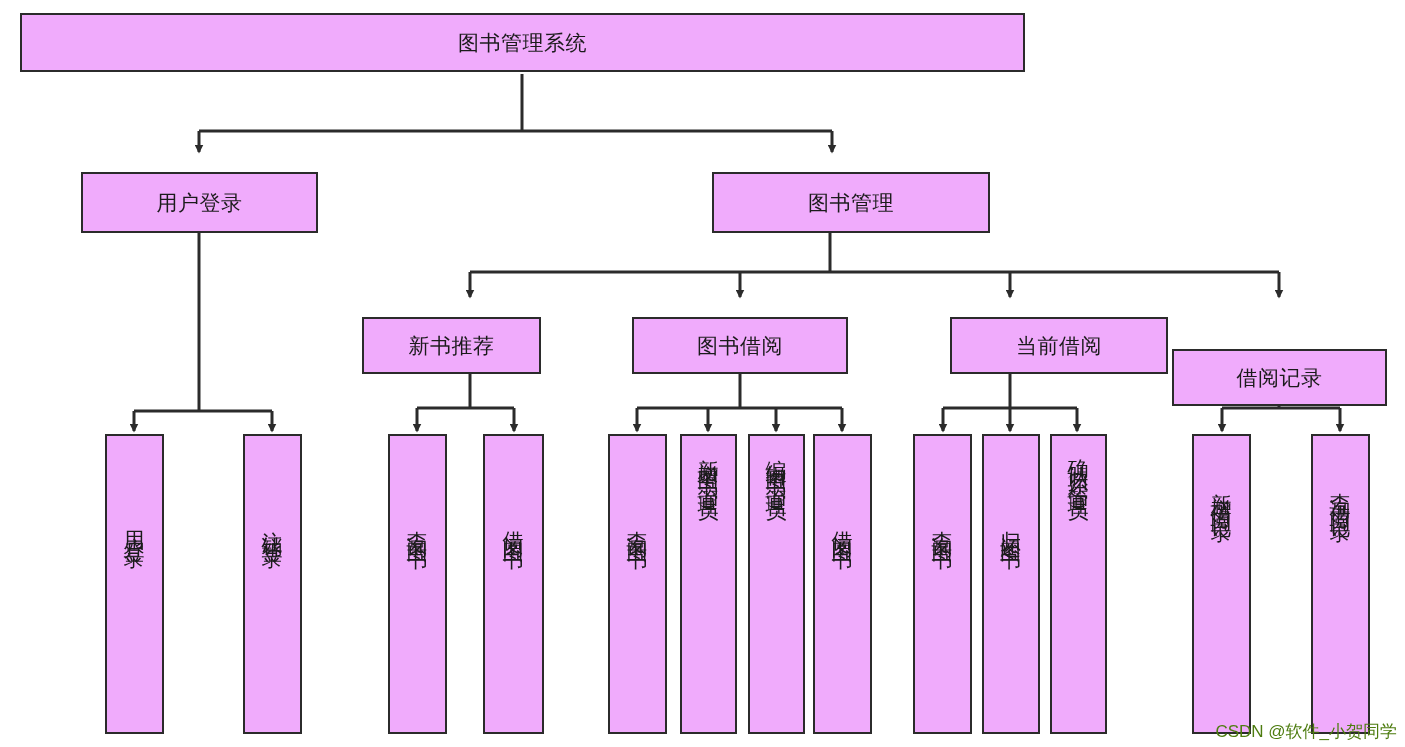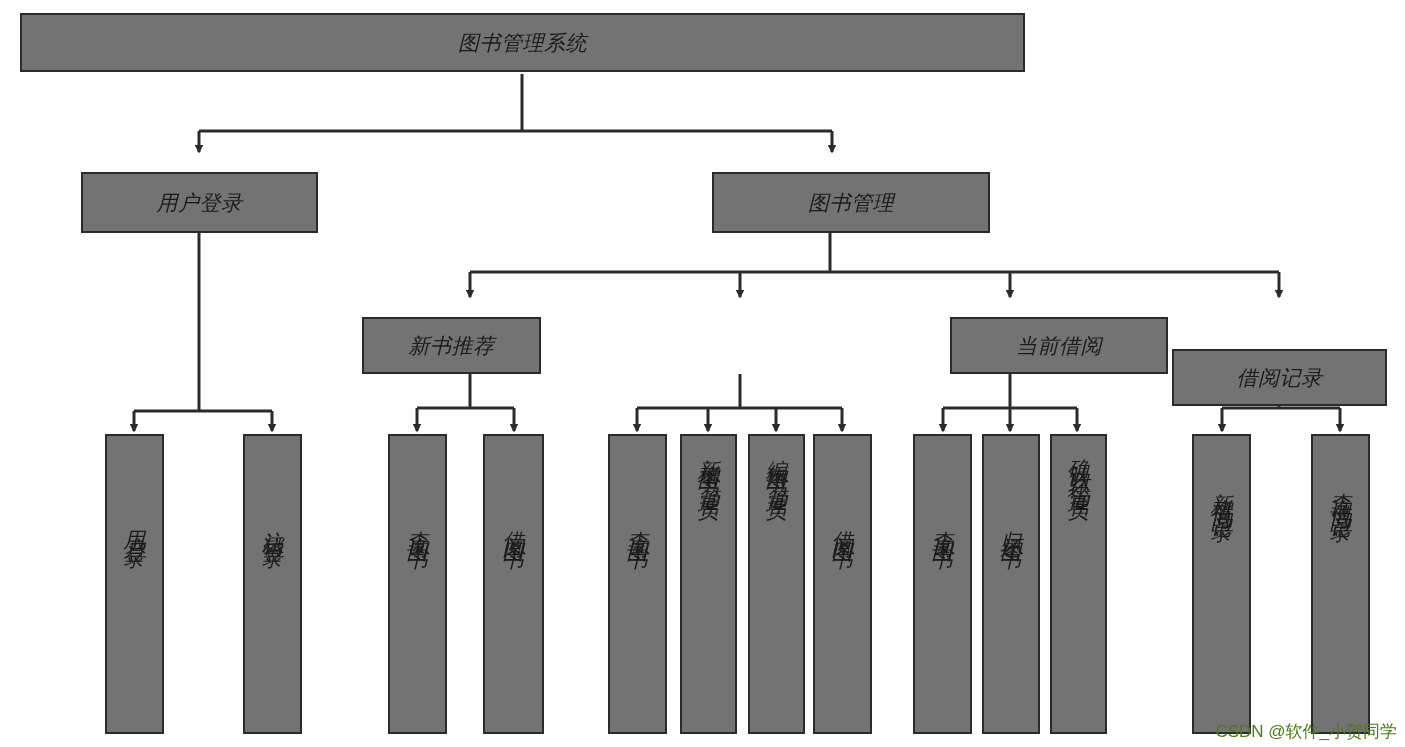--- a/index.html
+++ b/index.html
@@ -20,26 +20,25 @@
   #diagram-svg {
     position: absolute;
     top: 0;
     left: 0;
     width: 1405px;
     height: 747px;
   }
   .node-box {
     position: absolute;
     box-sizing: border-box;
-    background: #737373;
+    background: #f0abfc;
     border: 2px solid #2b2b2b;
     display: flex;
     align-items: center;
     justify-content: center;
-    font-style: italic;
   }
   .node-box.level-root { border-width: 2px; }
   .node-label-h {
     font-size: 21px;
     color: #1b1b1b;
     line-height: 1.2;
     white-space: nowrap;
     letter-spacing: 0.5px;
   }
   .node-box.leaf {
@@ -130,20 +129,23 @@
   <div class="node-box" style="left:81px; top:172px; width:237px; height:61px;">
     <span class="node-label-h">用户登录</span>
   </div>
   <div class="node-box" style="left:712px; top:172px; width:278px; height:61px;">
     <span class="node-label-h">图书管理</span>
   </div>
 
   <div class="node-box" style="left:362px; top:317px; width:179px; height:57px;">
     <span class="node-label-h">新书推荐</span>
   </div>
+  <div class="node-box" style="left:632px; top:317px; width:216px; height:57px;">
+    <span class="node-label-h">图书借阅</span>
+  </div>
   <div class="node-box" style="left:950px; top:317px; width:218px; height:57px;">
     <span class="node-label-h">当前借阅</span>
   </div>
   <div class="node-box" style="left:1172px; top:317px; width:215px; height:57px;margin-top:32px;">
     <span class="node-label-h">借阅记录</span>
   </div>
 
   <div class="node-box leaf" style="left:105px; top:434px; width:59px; height:300px; padding-top:78px;">
     <span class="node-label-v">用户登录</span>
   </div>

